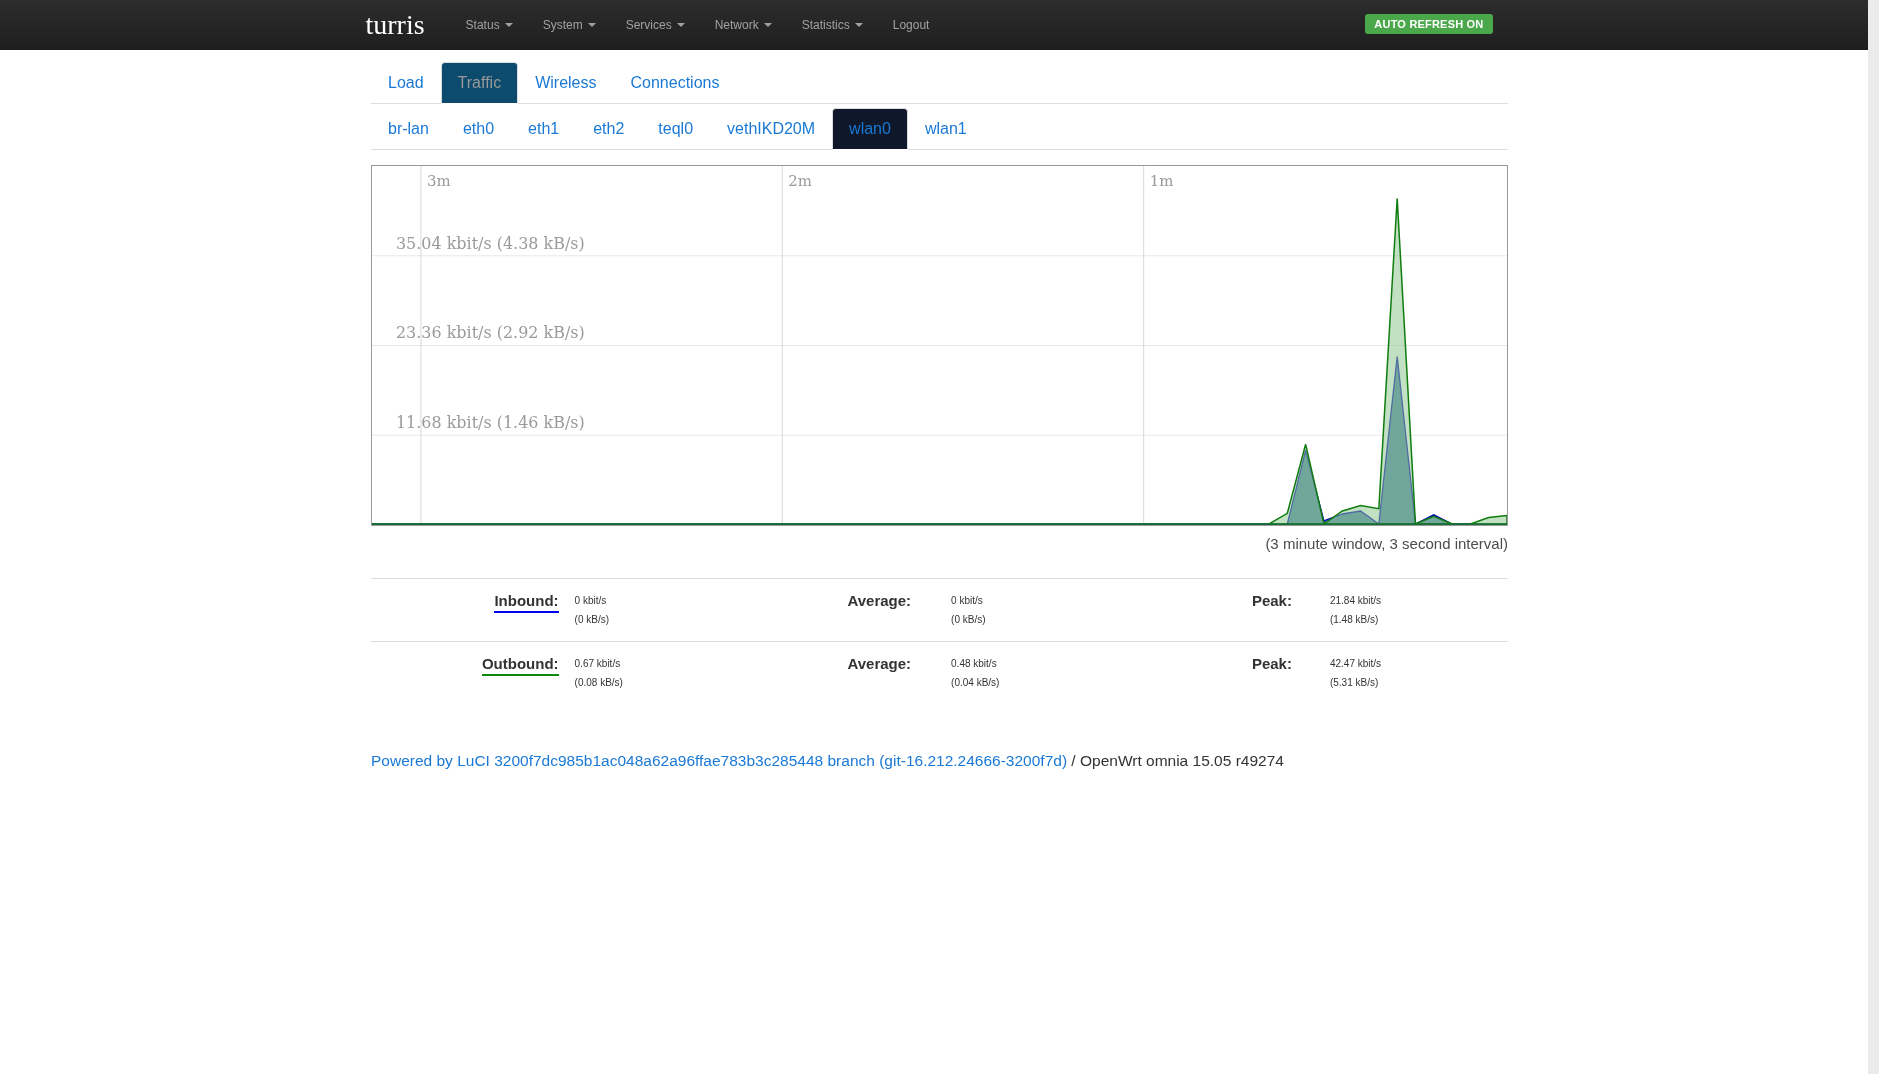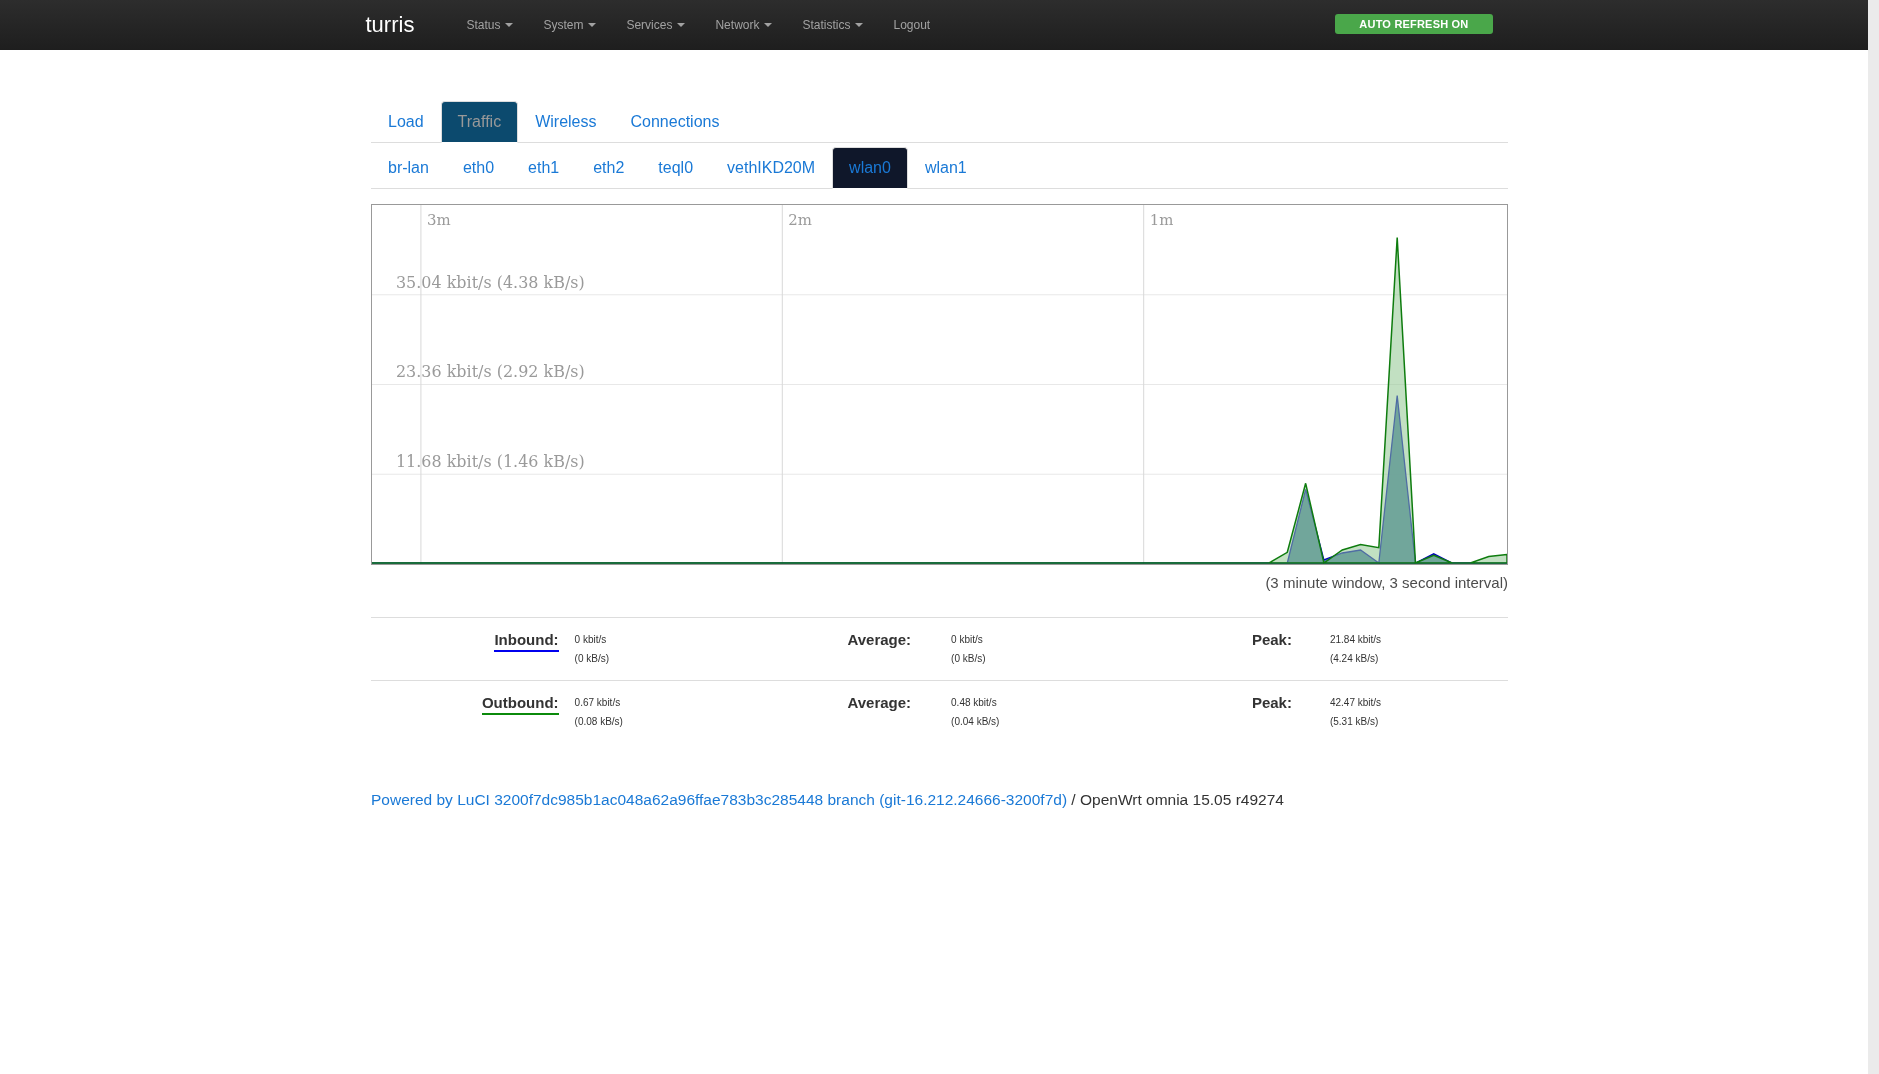--- a/index.html
+++ b/index.html
@@ -5,28 +5,28 @@
   * { box-sizing: border-box; margin: 0; padding: 0; }
   html, body { background: #fff; font-family: "Liberation Sans", sans-serif; color: #333; }
   body { width: 1879px; height: 1074px; position: relative; overflow: hidden; }
 
   
   .scrollbar-track { position: absolute; top: 0; right: 0; width: 11px; height: 1074px; background: #ebebeb; z-index: 50; }
 
   
   .navbar { width: calc(100% - 11px); height: 50px; background: linear-gradient(#2d2d2d, #1e1e1e); position: relative; }
   .navbar-inner { width: 1137px; margin: 0 auto; height: 50px; display: flex; align-items: center; position: relative; }
-  .brand { color: #fff; font-size: 22px; margin-right: 37px; cursor: default; }
+  .brand { color: #fff; font-size: 28px; margin-right: 26px; cursor: default; font-family: Liberation Serif, serif; }
   .nav-menu { display: flex; align-items: center; height: 50px; }
   .nav-item { color: #a2a2a2; font-size: 12px; padding: 0 15px; height: 50px; display: flex; align-items: center; cursor: pointer; }
   .caret { display: inline-block; margin-left: 5px; width: 0; height: 0; border-left: 4px solid transparent; border-right: 4px solid transparent; border-top: 4px solid #a2a2a2; }
-  .auto-refresh { position: absolute; right: 10px; top: 14px; background: #4aa74a; color: #fff; font-size: 11px; font-weight: bold; padding: 4px 24px; border-radius: 3px; letter-spacing: .2px; cursor: pointer; }
-
-  
-  .container { width: 1137px; margin: 13px auto; padding-top: 38px; }
+  .auto-refresh { position: absolute; right: 10px; top: 14px; background: #4aa74a; color: #fff; font-size: 11px; font-weight: bold; padding: 4px 9px; border-radius: 3px; letter-spacing: .2px; cursor: pointer; }
+
+  
+  .container { width: 1137px; margin: 0 auto; padding-top: 12px; }
 
   
   .nav-tabs { list-style: none; display: flex; border-bottom: 1px solid #ddd; }
   .nav-tabs li { margin-bottom: -1px; }
   .nav-tabs a { display: block; padding: 11px 16px; font-size: 16px; color: #1a79d6; text-decoration: none; border: 1px solid transparent; border-radius: 4px 4px 0 0; cursor: pointer; }
   .nav-tabs a.active-gray { color: #999; background: #0c4a6e; border-color: #ddd; border-bottom-color: #fff; cursor: default; }
   .nav-tabs a.active-blue { color: #1a79d6; background: #0f172a; border-color: #ddd; border-bottom-color: #fff; }
 
   
   h2.page-title { font-size: 30px; font-weight: 700; color: #333; margin: 26px 0 12px 0; }
@@ -163,21 +163,21 @@
           <div>(0 kB/s)</div>
         </div>
       <div class="lbl">Average:</div>
       <div class="val pad40">
           <div>0 kbit/s</div>
           <div>(0 kB/s)</div>
         </div>
       <div class="lbl">Peak:</div>
       <div class="val pad38">
           <div>21.84 kbit/s</div>
-          <div>(4.24 kB/s)</div>
+          <div>(1.48 kB/s)</div>
         </div>
     </div>
     <div class="stats-row">
       <div class="lbl"><span class="legend-underline out">Outbound:</span></div>
       <div class="val pad16">
           <div>0.67 kbit/s</div>
           <div>(0.08 kB/s)</div>
         </div>
       <div class="lbl">Average:</div>
       <div class="val pad40">

